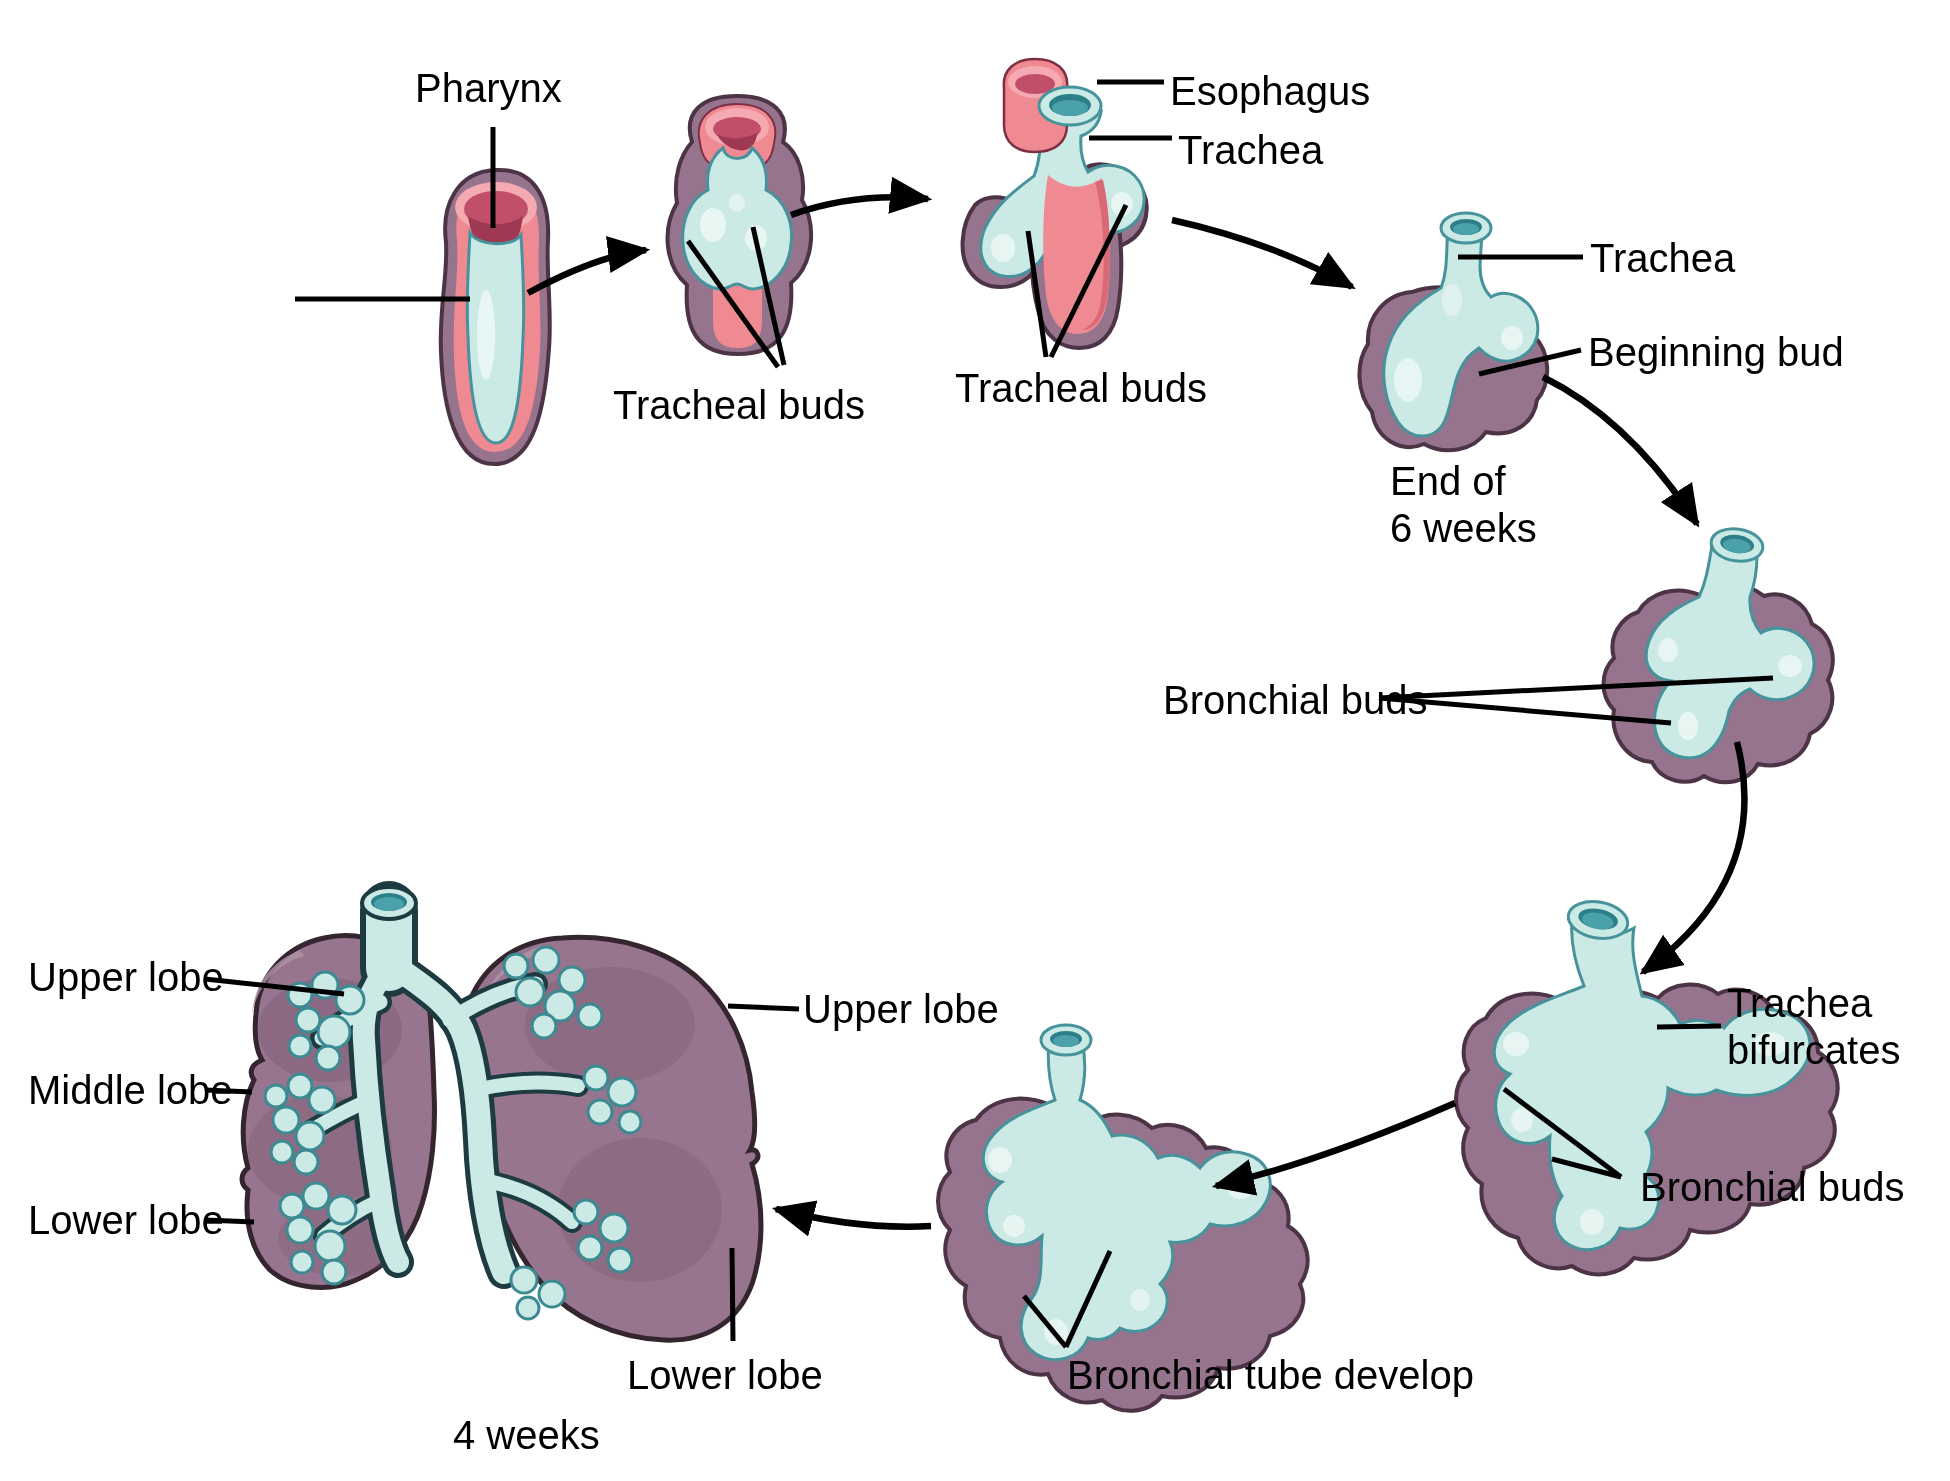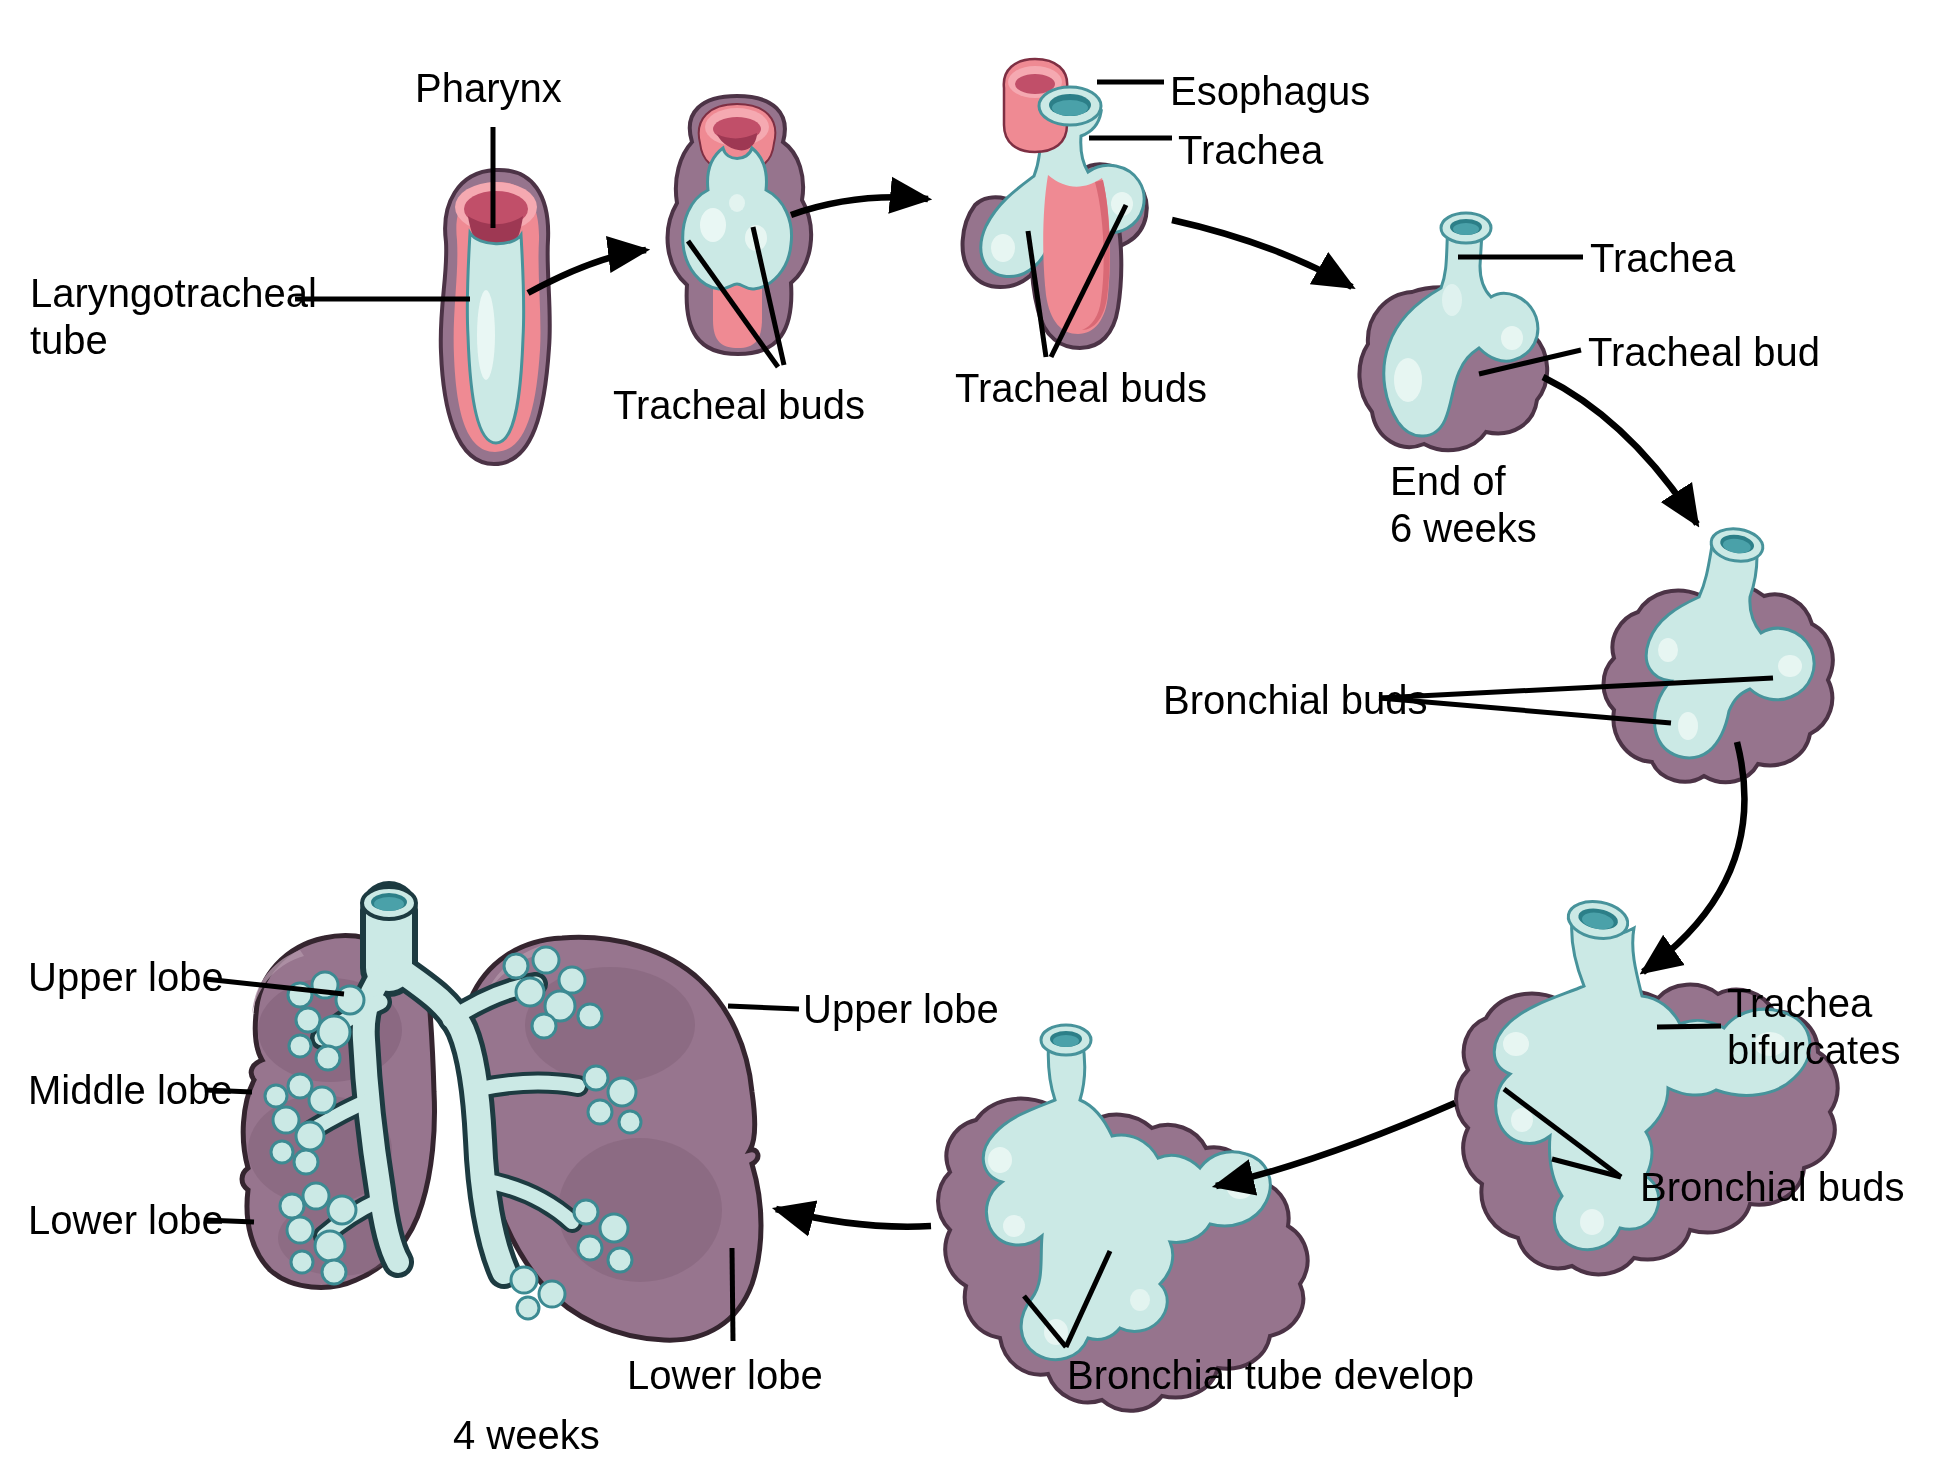--- a/index.html
+++ b/index.html
@@ -223,28 +223,26 @@
     <path d="M791,215 Q856,192 928,199" marker-end="url(#ah)"></path>
     <path d="M1172,220 Q1275,243 1352,287" marker-end="url(#ah)"></path>
     <path d="M1543,377 Q1630,420 1697,524" marker-end="url(#ah)"></path>
     <path d="M1737,742 Q1772,880 1643,972" marker-end="url(#ah)"></path>
     <path d="M1455,1103 Q1320,1162 1216,1186" marker-end="url(#ah)"></path>
     <path d="M931,1226 Q858,1230 776,1209" marker-end="url(#ah)"></path>
   </g>
 </svg>
 
 <div class="label" style="left:415px;top:65px;">Pharynx</div>
-<div class="label" style="left:30px;top:270px;">Laryngotracheal
-tube</div>
 <div class="label" style="left:613px;top:382px;">Tracheal buds</div>
 <div class="label" style="left:1170px;top:60px;margin-top:8px;">Esophagus</div>
 <div class="label" style="left:1178px;top:127px;">Trachea</div>
 <div class="label" style="left:955px;top:365px;">Tracheal buds</div>
 <div class="label" style="left:1590px;top:235px;">Trachea</div>
-<div class="label" style="left:1588px;top:329px;">Tracheal bud</div>
+<div class="label" style="left:1588px;top:329px;">Beginning bud</div>
 <div class="label" style="left:1390px;top:458px;">End of
 6 weeks</div>
 <div class="label" style="left:1163px;top:677px;">Bronchial buds</div>
 <div class="label" style="left:1727px;top:980px;">Trachea
 bifurcates</div>
 <div class="label" style="left:1640px;top:1164px;">Bronchial buds</div>
 <div class="label" style="left:1067px;top:1352px;">Bronchial tube develop</div>
 <div class="label" style="left:28px;top:954px;">Upper lobe</div>
 <div class="label" style="left:28px;top:1067px;">Middle lobe</div>
 <div class="label" style="left:28px;top:1197px;">Lower lobe</div>

